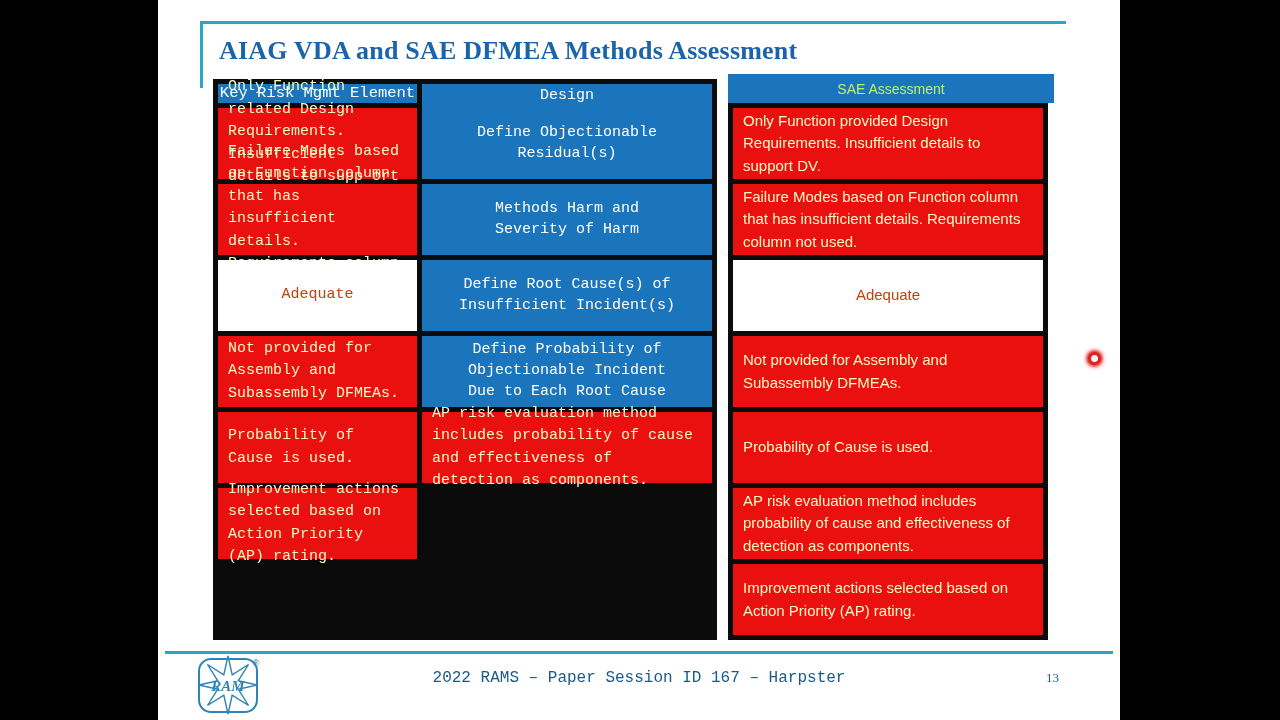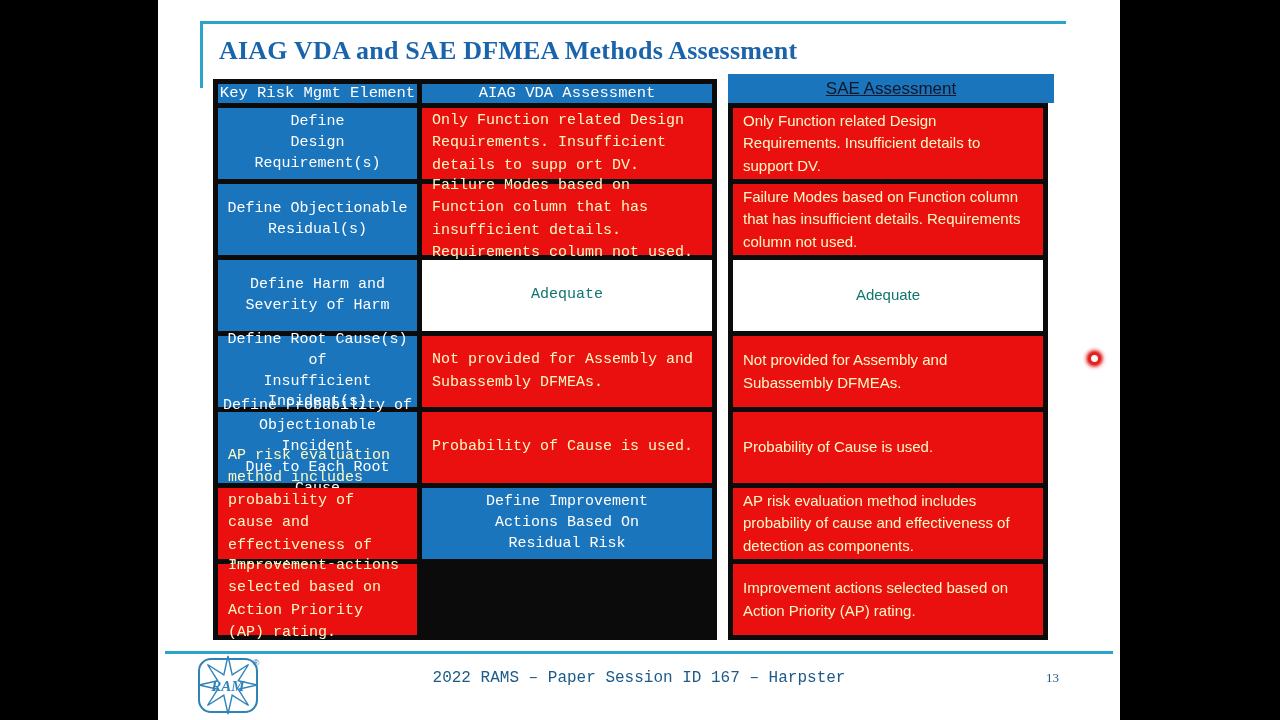--- a/index.html
+++ b/index.html
@@ -19,25 +19,25 @@
   
   .tbl{position:absolute;top:79px;display:grid;gap:5px;padding:5px;background:#0b0b0b;}
   .tbl1{left:55px;grid-template-columns:199px 290px;grid-template-rows:19px repeat(7,71px);font-family:Liberation Mono, monospace;}
   .tbl2{left:570px;grid-template-columns:310px;grid-template-rows:19px repeat(7,71px);}
   .cell{display:flex;align-items:center;justify-content:center;text-align:center;
     font-size:15px;line-height:1.38;}
   .hdr{background:var(--table-header-blue,#1B75BC);color:#fff;font-size:15.5px;}
   .el{background:var(--table-header-blue,#1B75BC);color:#fff;white-space:pre-line;padding:12px 4px;}
   .red{background:var(--cell-red,#EB1010);color:#fef9c3;justify-content:flex-start;
     text-align:left;padding:0 10px;line-height:1.5;}
-  .white{background:#ffffff;color:#0f766e;justify-content:center;text-align:right;}
+  .white{background:#ffffff;color:#c2410c;justify-content:center;text-align:right;}
   .sae-underlay{background:var(--table-header-blue,#1B75BC);}
   .sae-header{position:absolute;left:570px;top:74px;width:326px;height:29px;
-    background:var(--table-header-blue,#1B75BC);color:#0f172a;display:flex;align-items:center;
-    justify-content:center;font-size:17px;z-index:3;text-decoration:underline;}
+    background:var(--table-header-blue,#1B75BC);color:#bef264;display:flex;align-items:center;
+    justify-content:center;font-size:14px;z-index:3;}
 
   
   .footer-line{position:absolute;left:7px;top:651px;width:948px;height:3px;
     background:var(--accent-teal,#2AA5C9);}
   .footer-text{position:absolute;left:0;right:0;top:669px;text-align:center;
     font-family:Liberation Mono, monospace;font-size:16px;color:var(--footer-text-blue,#1C5A8A);}
   .page-number{position:absolute;left:888px;top:670px;font-family:"Liberation Serif",serif;
     font-size:13px;color:var(--footer-text-blue,#1C5A8A);}
   .logo{position:absolute;left:34px;top:655px;width:78px;height:63px;}
 
@@ -55,58 +55,54 @@
 
 <div class="stage">
   <div class="slide">
 
     <div class="accent-top"></div>
     <div class="accent-left"></div>
     <h1 class="title">AIAG VDA and SAE DFMEA Methods Assessment</h1>
 
     <div class="tbl tbl1">
       <div class="cell hdr">Key Risk Mgmt Element</div>
-      <div class="cell hdr">AIAG VDA Assessment</div>
 
       <div class="cell el">Define
 Design
 Requirement(s)</div>
       <div class="cell red">Only Function related Design Requirements.  Insufficient details to supp ort DV.</div>
 
       <div class="cell el">Define Objectionable
 Residual(s)</div>
       <div class="cell red">Failure Modes based on Function column that has insufficient details. Requirements column not used.</div>
 
-      <div class="cell el">Define Harm and
+      <div class="cell el">Methods Harm and
 Severity of Harm</div>
       <div class="cell white">Adequate</div>
 
       <div class="cell el">Define Root Cause(s) of
 Insufficient Incident(s)</div>
       <div class="cell red">Not provided for Assembly and Subassembly DFMEAs.</div>
 
       <div class="cell el">Define Probability of
 Objectionable Incident
 Due to Each Root Cause</div>
       <div class="cell red">Probability of Cause is used.</div>
 
       <div class="cell red">AP risk evaluation method includes probability of cause and effectiveness of detection as components.</div>
 
-      <div class="cell el">Define Improvement
-Actions Based On
-Residual Risk</div>
       <div class="cell red">Improvement actions selected based on Action Priority (AP) rating.</div>
     </div>
 
     <div class="sae-header">SAE Assessment</div>
 
     <div class="tbl tbl2">
       <div class="cell hdr sae-underlay"></div>
 
-      <div class="cell red">Only Function related Design Requirements.  Insufficient details to support DV.</div>
+      <div class="cell red">Only Function provided Design Requirements.  Insufficient details to support DV.</div>
       <div class="cell red">Failure Modes based on Function column that has insufficient details. Requirements column not used.</div>
       <div class="cell white">Adequate</div>
       <div class="cell red">Not provided for Assembly and Subassembly DFMEAs.</div>
       <div class="cell red">Probability of Cause is used.</div>
       <div class="cell red">AP risk evaluation method includes probability of cause and effectiveness of detection as components.</div>
       <div class="cell red">Improvement actions selected based on Action Priority (AP) rating.</div>
     </div>
 
     <div class="footer-line"></div>
 

